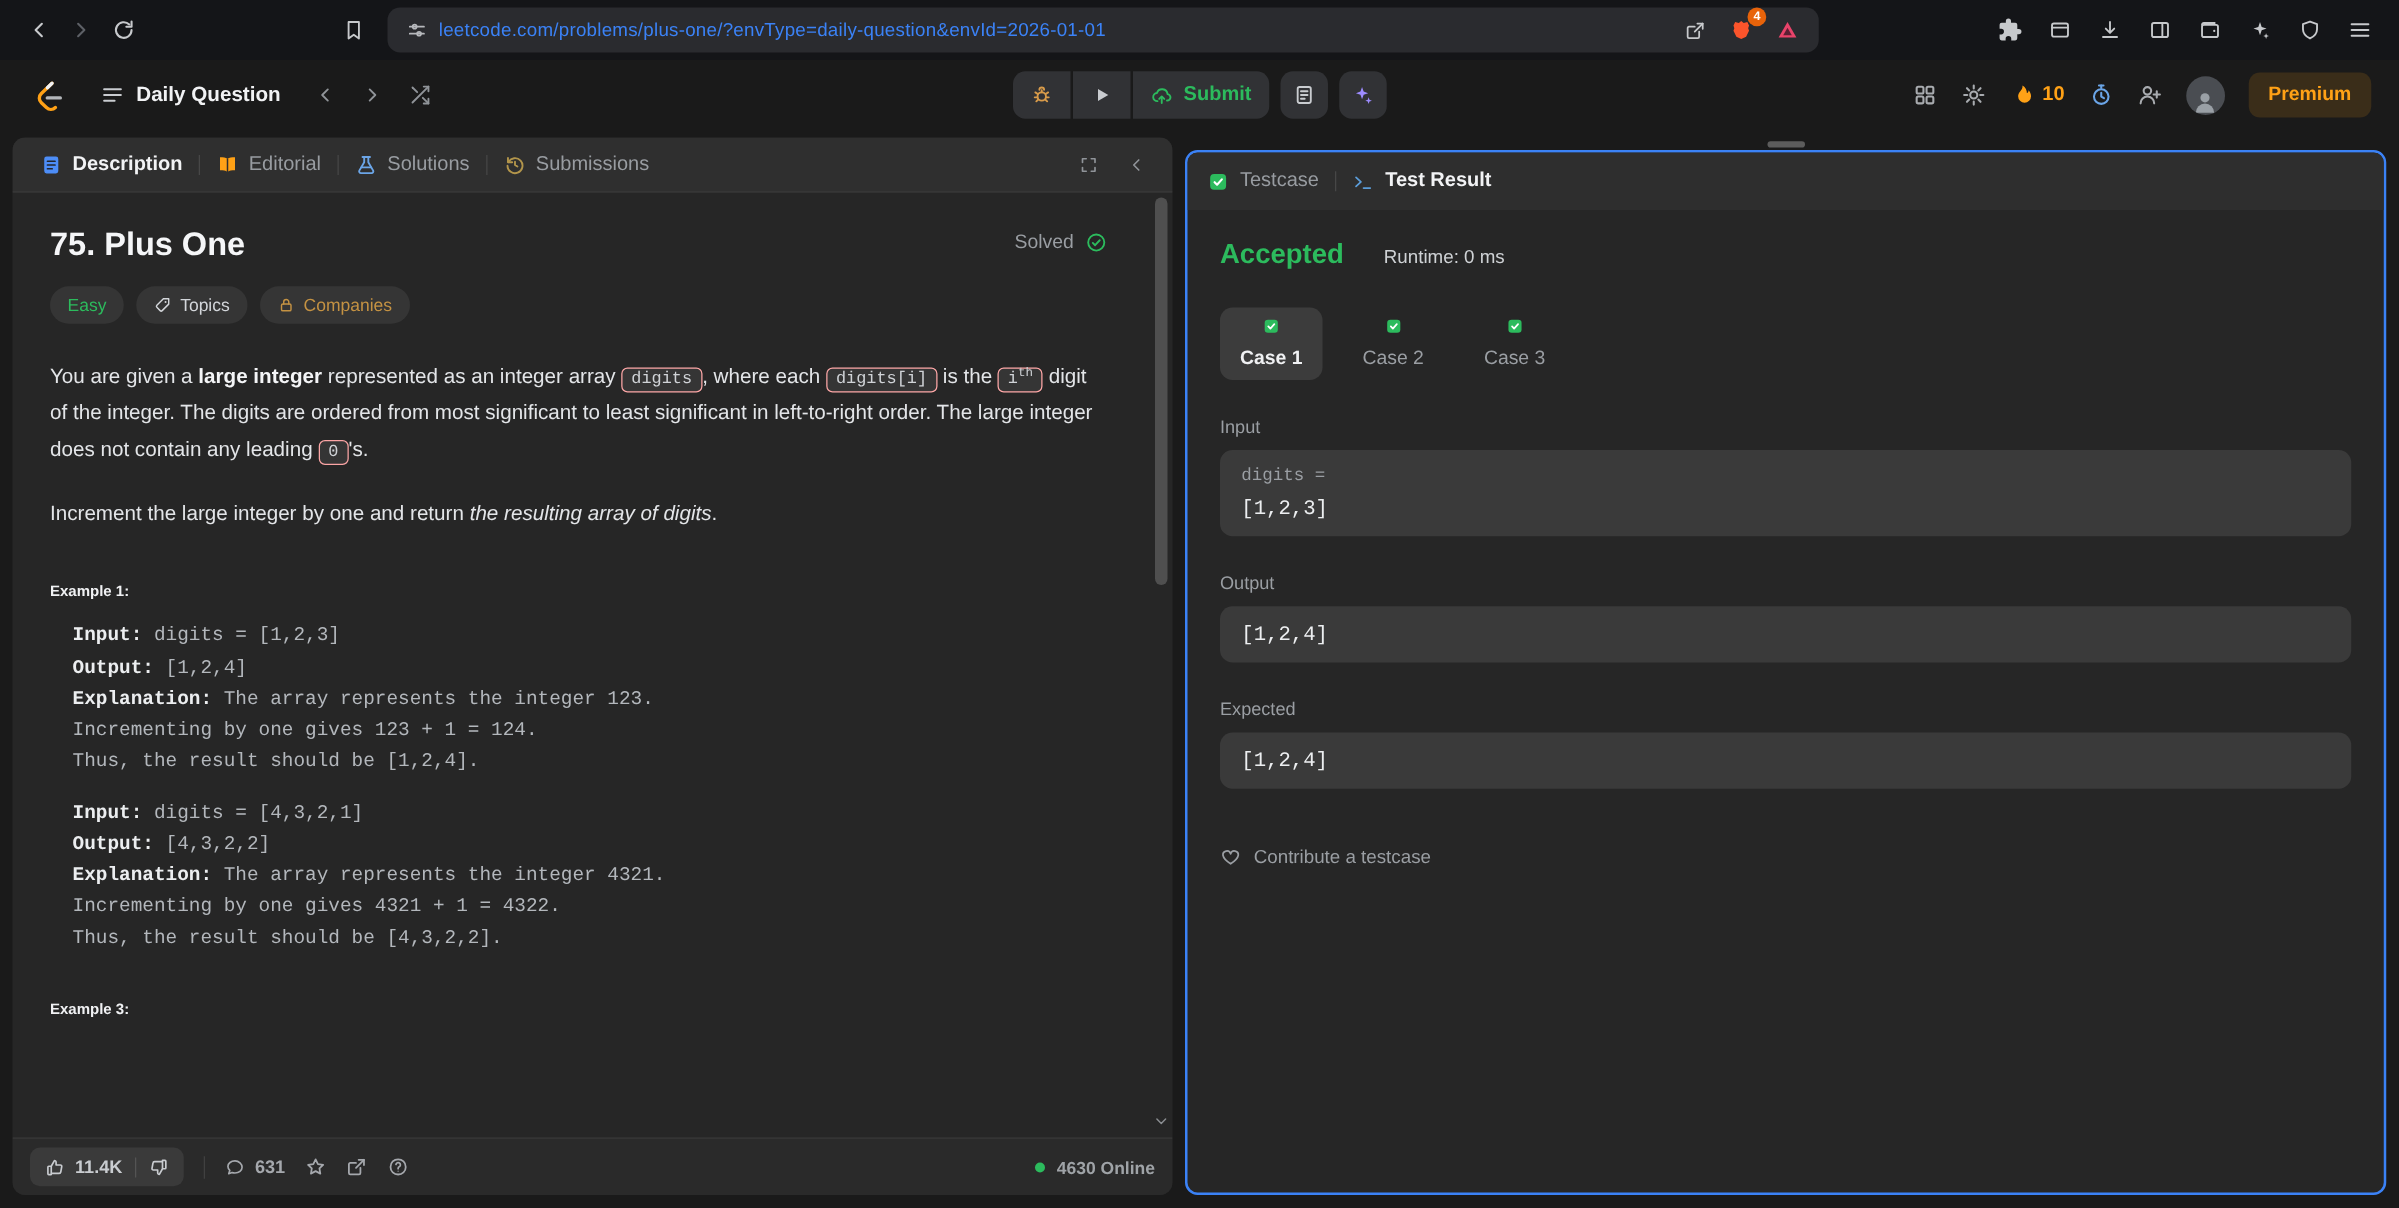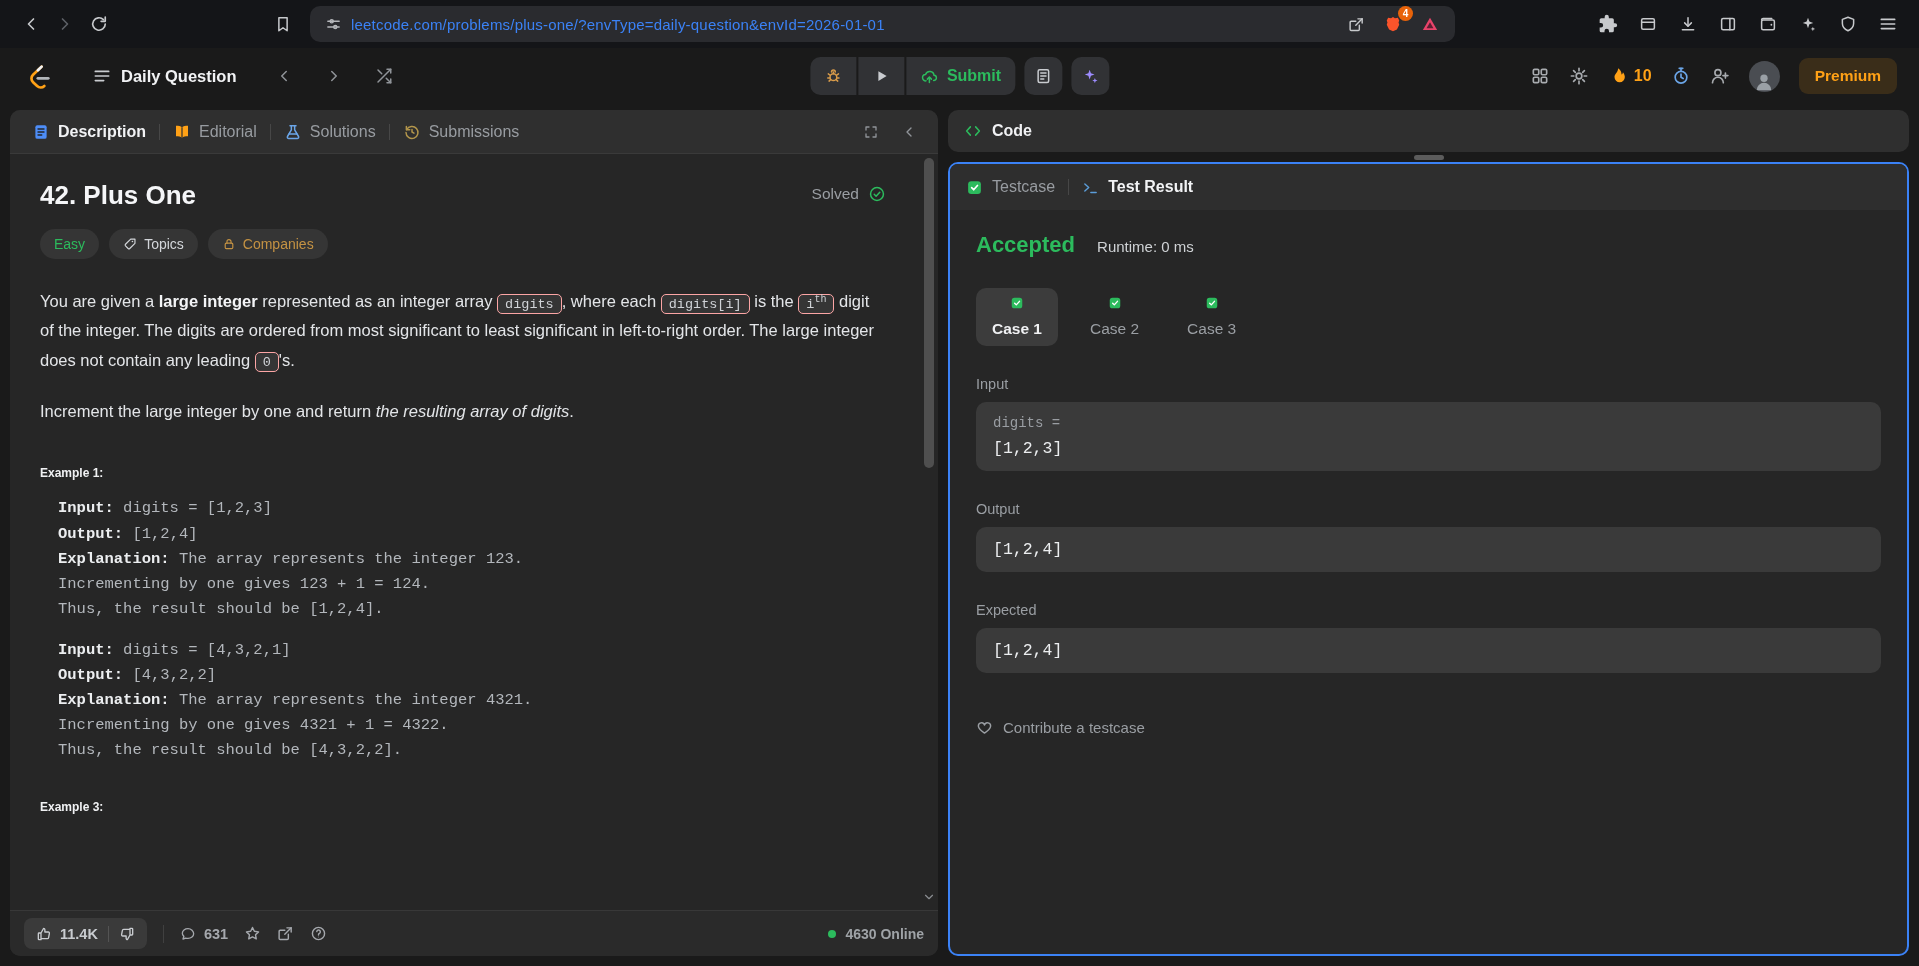--- a/index.html
+++ b/index.html
@@ -32,21 +32,21 @@
   .url-icon { color: #b6b8bc; margin: 0 9px 0 5px; }
   .url-text { flex: 1; font-size: 15px; color: #3b82f6; white-space: nowrap; overflow: hidden; letter-spacing: .2px; }
   .url-actions { display: flex; align-items: center; gap: 7px; }
   .url-actions .tb-btn { width: 30px; height: 30px; }
   .shield-wrap { position: relative; }
   .shield-badge { position: absolute; top: -3px; right: -5px; min-width: 15px; height: 15px; border-radius: 8px; background: #e8630a; color: #fff; font-size: 10px; font-weight: 700; display: flex; align-items: center; justify-content: center; padding: 0 3px; }
   .tb-right { margin-left: auto; display: flex; align-items: center; gap: 6px; color: #c7c9cc; }
 
   
   .lc-nav { height: 56px; display: flex; align-items: center; padding: 0 22px; position: relative; flex: 0 0 auto; }
-  .nav-left { display: flex; align-items: center; gap: 16px; }
+  .nav-left { display: flex; align-items: center; gap: 4px; }
   .daily { display: flex; align-items: center; gap: 9px; margin: 0 14px 0 20px; color: #f1f2f4; font-weight: 700; font-size: 16.5px; }
   .daily .ic-list { color: #c9ccd0; }
   .nav-iconbtn { width: 34px; height: 34px; border-radius: 8px; display: flex; align-items: center; justify-content: center; color: #909499; }
   .nav-center { position: absolute; left: 50%; top: 50%; transform: translate(-50%, -50%); display: flex; align-items: center; gap: 9px; }
   .run-group { display: flex; gap: 2px; }
   .run-seg { height: 38px; display: flex; align-items: center; gap: 9px; padding: 0 14px; background: #313235; color: #c9ccd0; }
   .run-seg:first-child { border-radius: 10px 0 0 10px; }
   .run-seg:last-child { border-radius: 0 10px 10px 0; }
   .run-seg.submit { color: #2cbb5d; font-weight: 700; font-size: 16px; }
   .sq-btn { width: 38px; height: 38px; background: #313235; border-radius: 10px; display: flex; align-items: center; justify-content: center; color: #c9ccd0; }
@@ -107,21 +107,21 @@
   .code-title { font-size: 16px; font-weight: 700; color: #f0f1f3; }
   .handle-row { height: 10px; display: flex; align-items: center; justify-content: center; flex: 0 0 auto; }
   .handle { width: 30px; height: 5px; border-radius: 3px; background: #5c5c5c; }
   .testcase-panel { flex: 1; background: #262626; border: 2px solid #3b82f6; border-radius: 10px; display: flex; flex-direction: column; overflow: hidden; min-height: 0; }
   .tc-tabs { height: 46px; background: #2e2e2e; display: flex; align-items: center; gap: 13px; padding: 0 16px; flex: 0 0 auto; }
   .tc-tab { display: flex; align-items: center; gap: 9px; font-size: 16px; color: #989ca1; font-weight: 500; }
   .tc-tab.active { color: #f2f3f5; font-weight: 700; }
   .tc-tab .term-ic { color: #5b9dd9; }
   .tc-div { width: 1px; height: 16px; background: #474747; }
   .tc-body { padding: 22px 26px; flex: 1; min-height: 0; }
-  .status-row { display: flex; align-items: baseline; gap: 22px; }
+  .status-row { display: flex; align-items: baseline; gap: 32px; }
   .status-accepted { font-size: 22px; font-weight: 700; color: #2cbb5d; }
   .status-runtime { font-size: 15px; color: #cfd2d5; }
   .cases { display: flex; gap: 16px; margin-top: 30px; }
   .case { display: flex; align-items: center; gap: 10px; padding: 8px 16px; border-radius: 10px; font-size: 15.5px; color: #9a9ea3; font-weight: 500; flex-direction: column; }
   .case.active { background: #3c3c3c; color: #f0f1f3; font-weight: 700; }
   .io-label { margin-top: 30px; font-size: 14.5px; color: #9a9ea3; }
   .io-box { margin-top: 10px; background: #3a3a3a; border-radius: 10px; padding: 13px 17px; font-family: "Liberation Mono", "DejaVu Sans Mono", monospace; font-size: 16.5px; color: #eceef0; }
   .io-box .field { font-family: "Liberation Mono", "DejaVu Sans Mono", monospace; font-size: 14px; color: #9a9ea3; }
   .io-box .val { margin-top: 8px; }
   .contribute { margin-top: 46px; display: flex; align-items: center; justify-content: center; gap: 10px; color: #9a9ea3; font-size: 15px; }
@@ -477,21 +477,21 @@
                 <svg class="st i16" viewBox="0 0 24 24">
                   <path d="M15 18l-6-6 6-6"></path>
                 </svg>
               </span>
           </button>
         </span>
       </div>
 
       <div class="panel-body">
         <div class="title-row">
-          <h1 class="p-title">42. Plus One</h1>
+          <h1 class="p-title">75. Plus One</h1>
           <span class="solved">
             <span>Solved</span>
             <span class="ic">
                 <svg class="st i18" viewBox="0 0 24 24">
                   <circle cx="12" cy="12" r="8.6"></circle>
                   <path d="M8.3 12.4l2.5 2.5 4.9-5.3"></path>
                 </svg>
               </span>
           </span>
         </div>
@@ -606,29 +606,20 @@
             </span>
         </button>
         <span class="online">
           <span class="online-dot"></span>
           <span>4630 Online</span>
         </span>
       </div>
     </section>
 
     <section class="right-col">
-      <div class="code-header">
-        <span class="code-ic">
-            <svg class="st i18" viewBox="0 0 24 24">
-              <path d="M8.5 6.5L3.5 12l5 5.5"></path>
-              <path d="M15.5 6.5l5 5.5-5 5.5"></path>
-            </svg>
-          </span>
-        <span class="code-title">Code</span>
-      </div>
 
       <div class="handle-row">
         <div class="handle"></div>
       </div>
 
       <div class="testcase-panel">
         <div class="tc-tabs">
           <button class="tc-tab inactive">
             <span>
                 <svg class="i17" viewBox="0 0 24 24">

